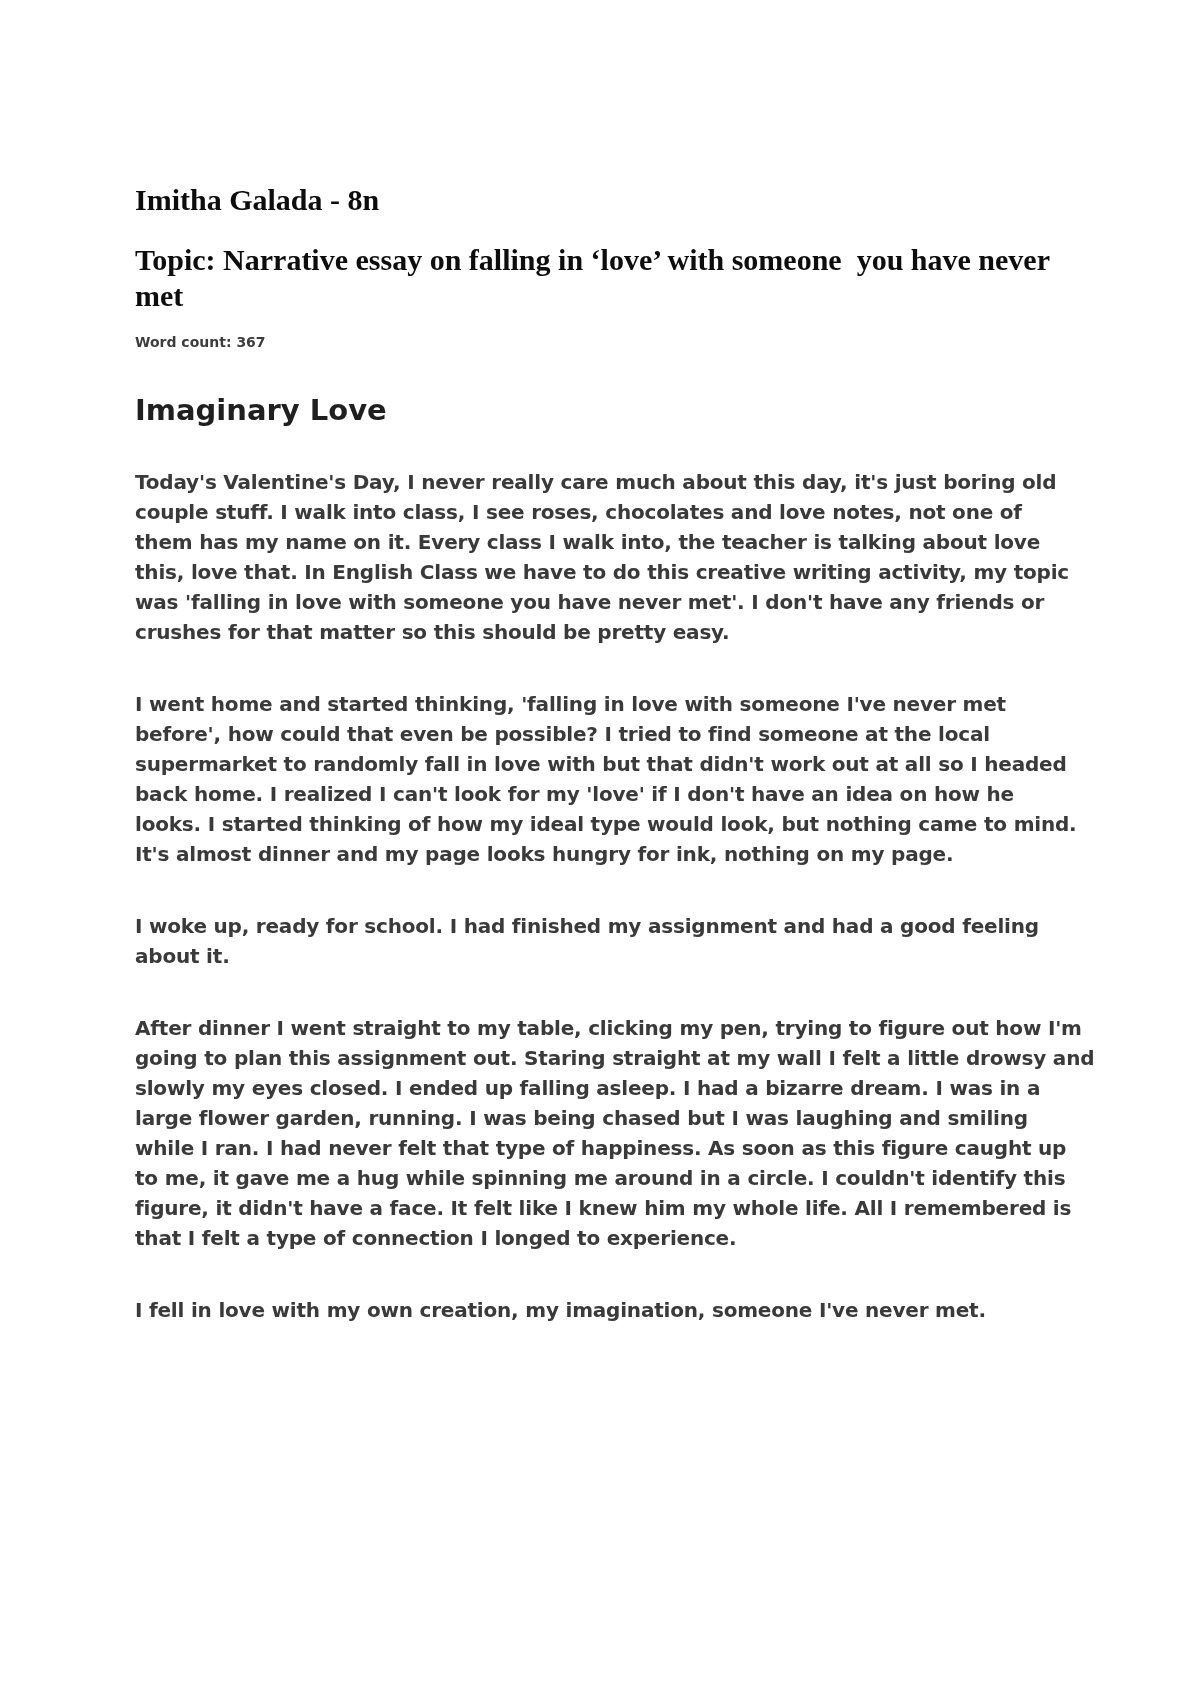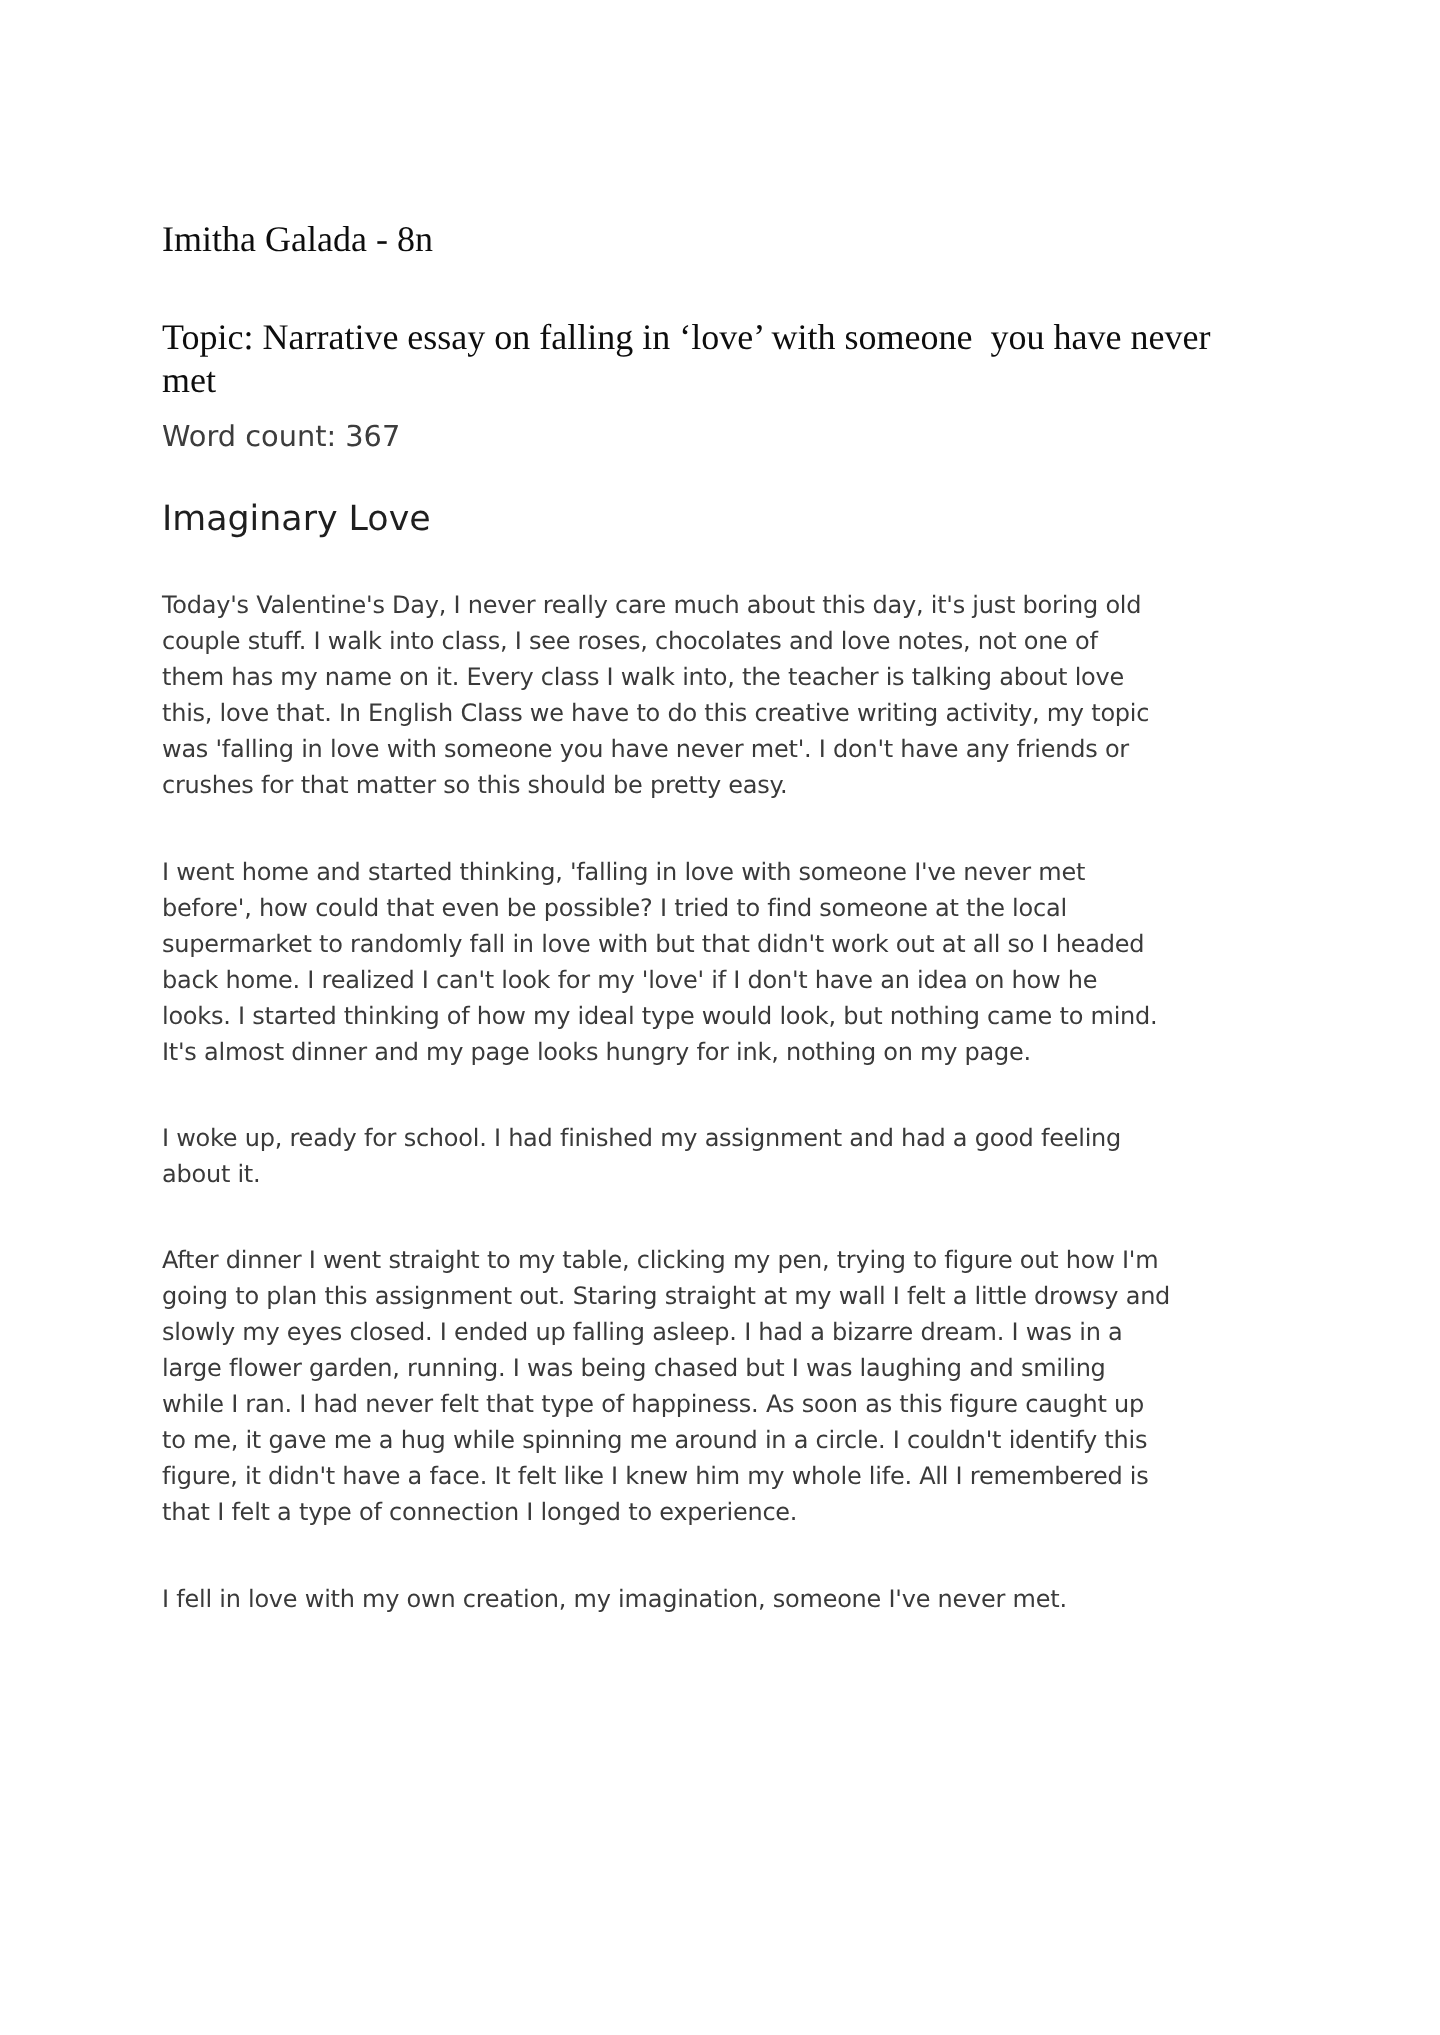--- a/index.html
+++ b/index.html
@@ -13,40 +13,41 @@
     height: 1696px;
     overflow: hidden;
     position: relative;
   }
   .page {
     width: 1200px;
     height: 1696px;
     background: #ffffff;
     box-sizing: border-box;
     padding: 182px 50px 12px 135px;
+    font-weight: bold;
   }
   .author-line {
     font-family: "Liberation Serif", serif;
     font-size: 30px;
     line-height: 36px;
     color: #0d0d0d;
     white-space: pre;
     margin: 0;
   }
   .topic-heading {
     font-family: "Liberation Serif", serif;
     font-size: 30px;
     line-height: 36px;
     color: #0d0d0d;
     white-space: pre;
-    margin: 46px 0 0 0;
+    margin: 24px 0 0 0;
   }
   .word-count {
     font-family: "DejaVu Sans", sans-serif;
-    font-size: 24px;
+    font-size: 14px;
     line-height: 24px;
     color: #3d3d3d;
     white-space: pre;
     margin: 16px 0 0 0;
   }
   .essay-title {
     font-family: "DejaVu Sans", sans-serif;
     font-size: 29px;
     line-height: 40px;
     color: #1f1f1f;

